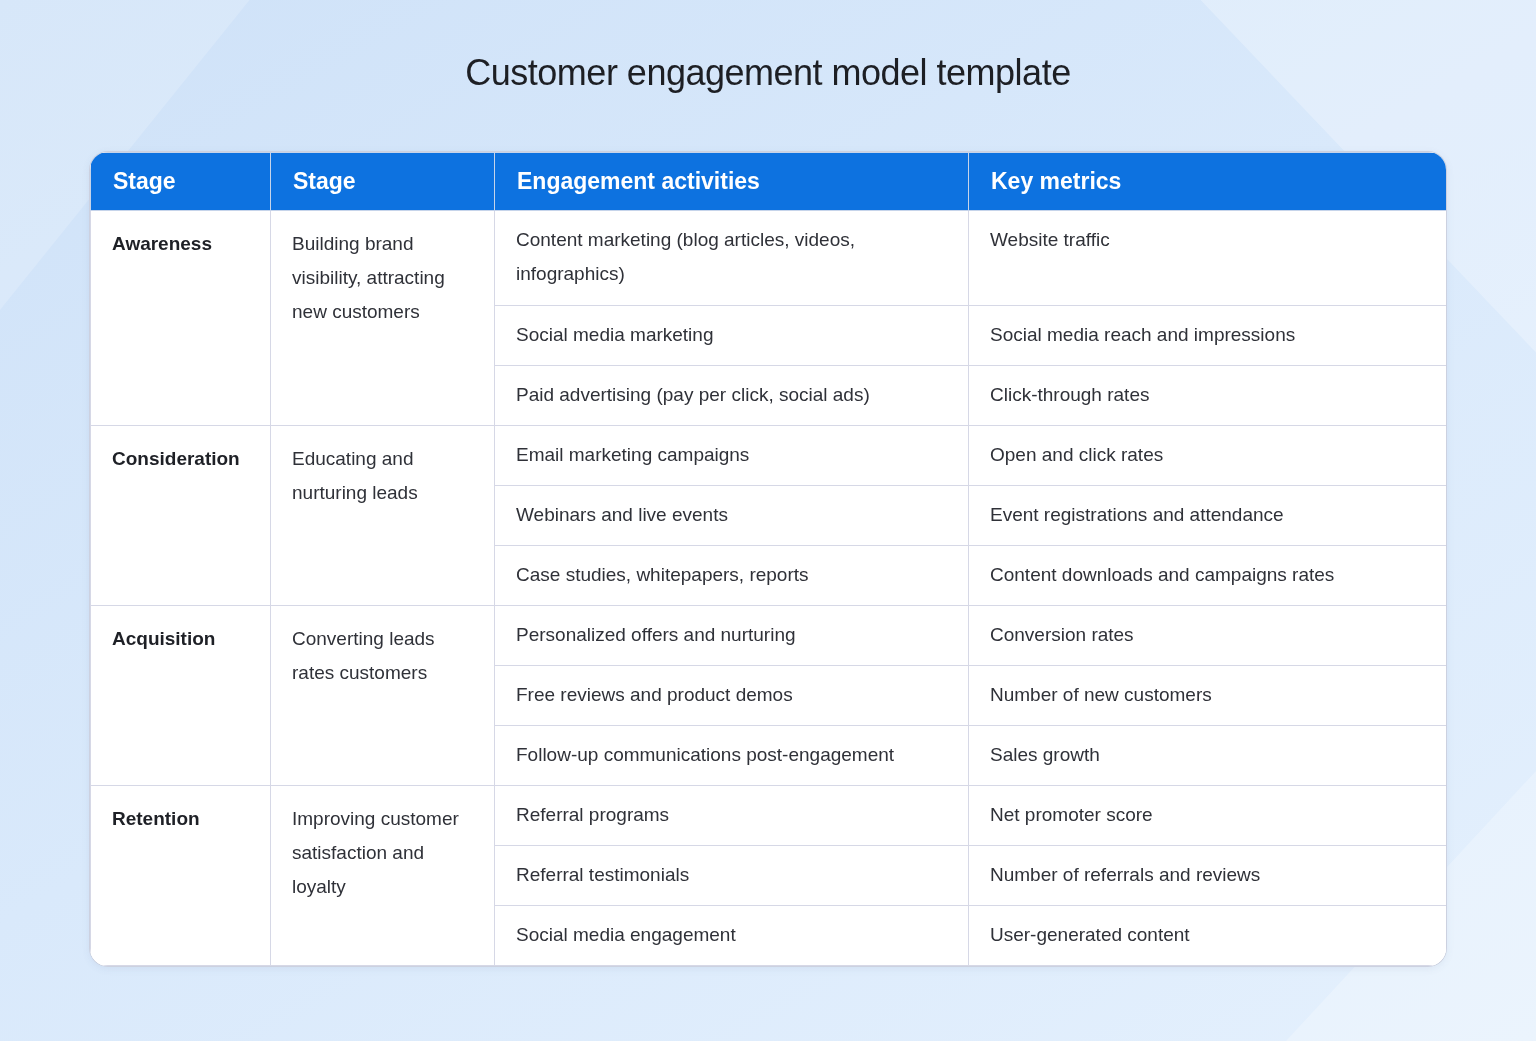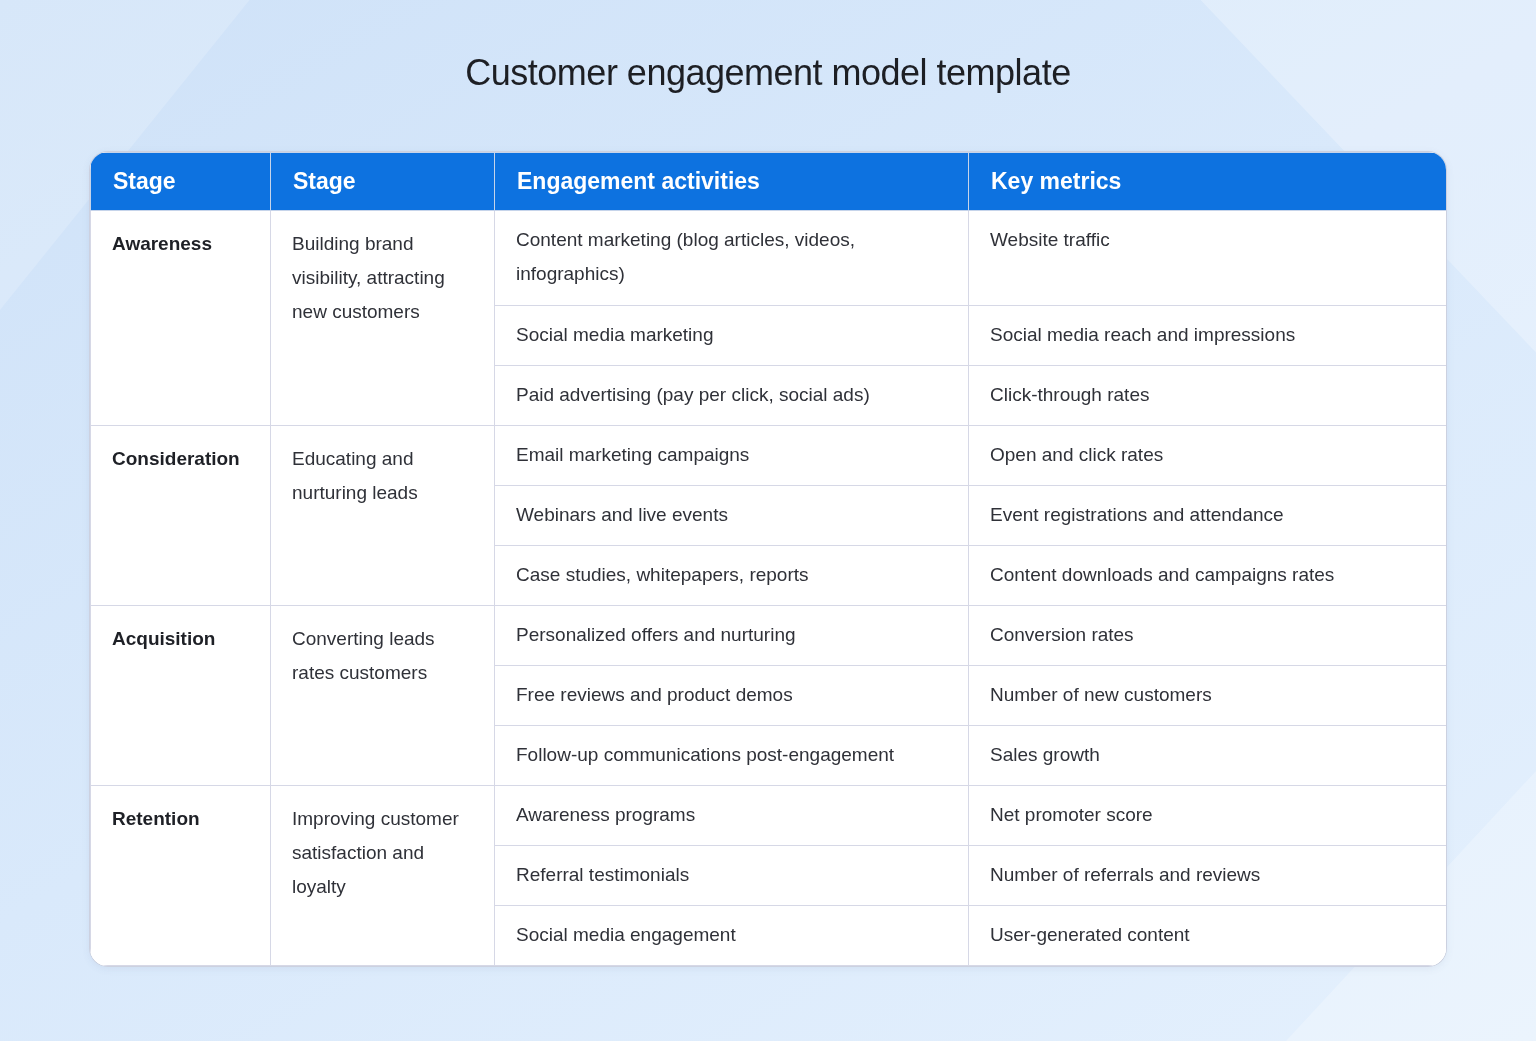--- a/index.html
+++ b/index.html
@@ -156,21 +156,21 @@
         <td class="metric">Number of new customers</td>
       </tr>
       <tr>
         <td class="activity">Follow-up communications post-engagement</td>
         <td class="metric">Sales growth</td>
       </tr>
 
       <tr>
         <td class="stage" rowspan="3">Retention</td>
         <td class="goal" rowspan="3">Improving customer satisfaction and loyalty</td>
-        <td class="activity">Awareness programs</td>
+        <td class="activity">Referral programs</td>
         <td class="metric">Net promoter score</td>
       </tr>
       <tr>
         <td class="activity">Referral testimonials</td>
         <td class="metric">Number of referrals and reviews</td>
       </tr>
       <tr>
         <td class="activity">Social media engagement</td>
         <td class="metric">User-generated content</td>
       </tr>

